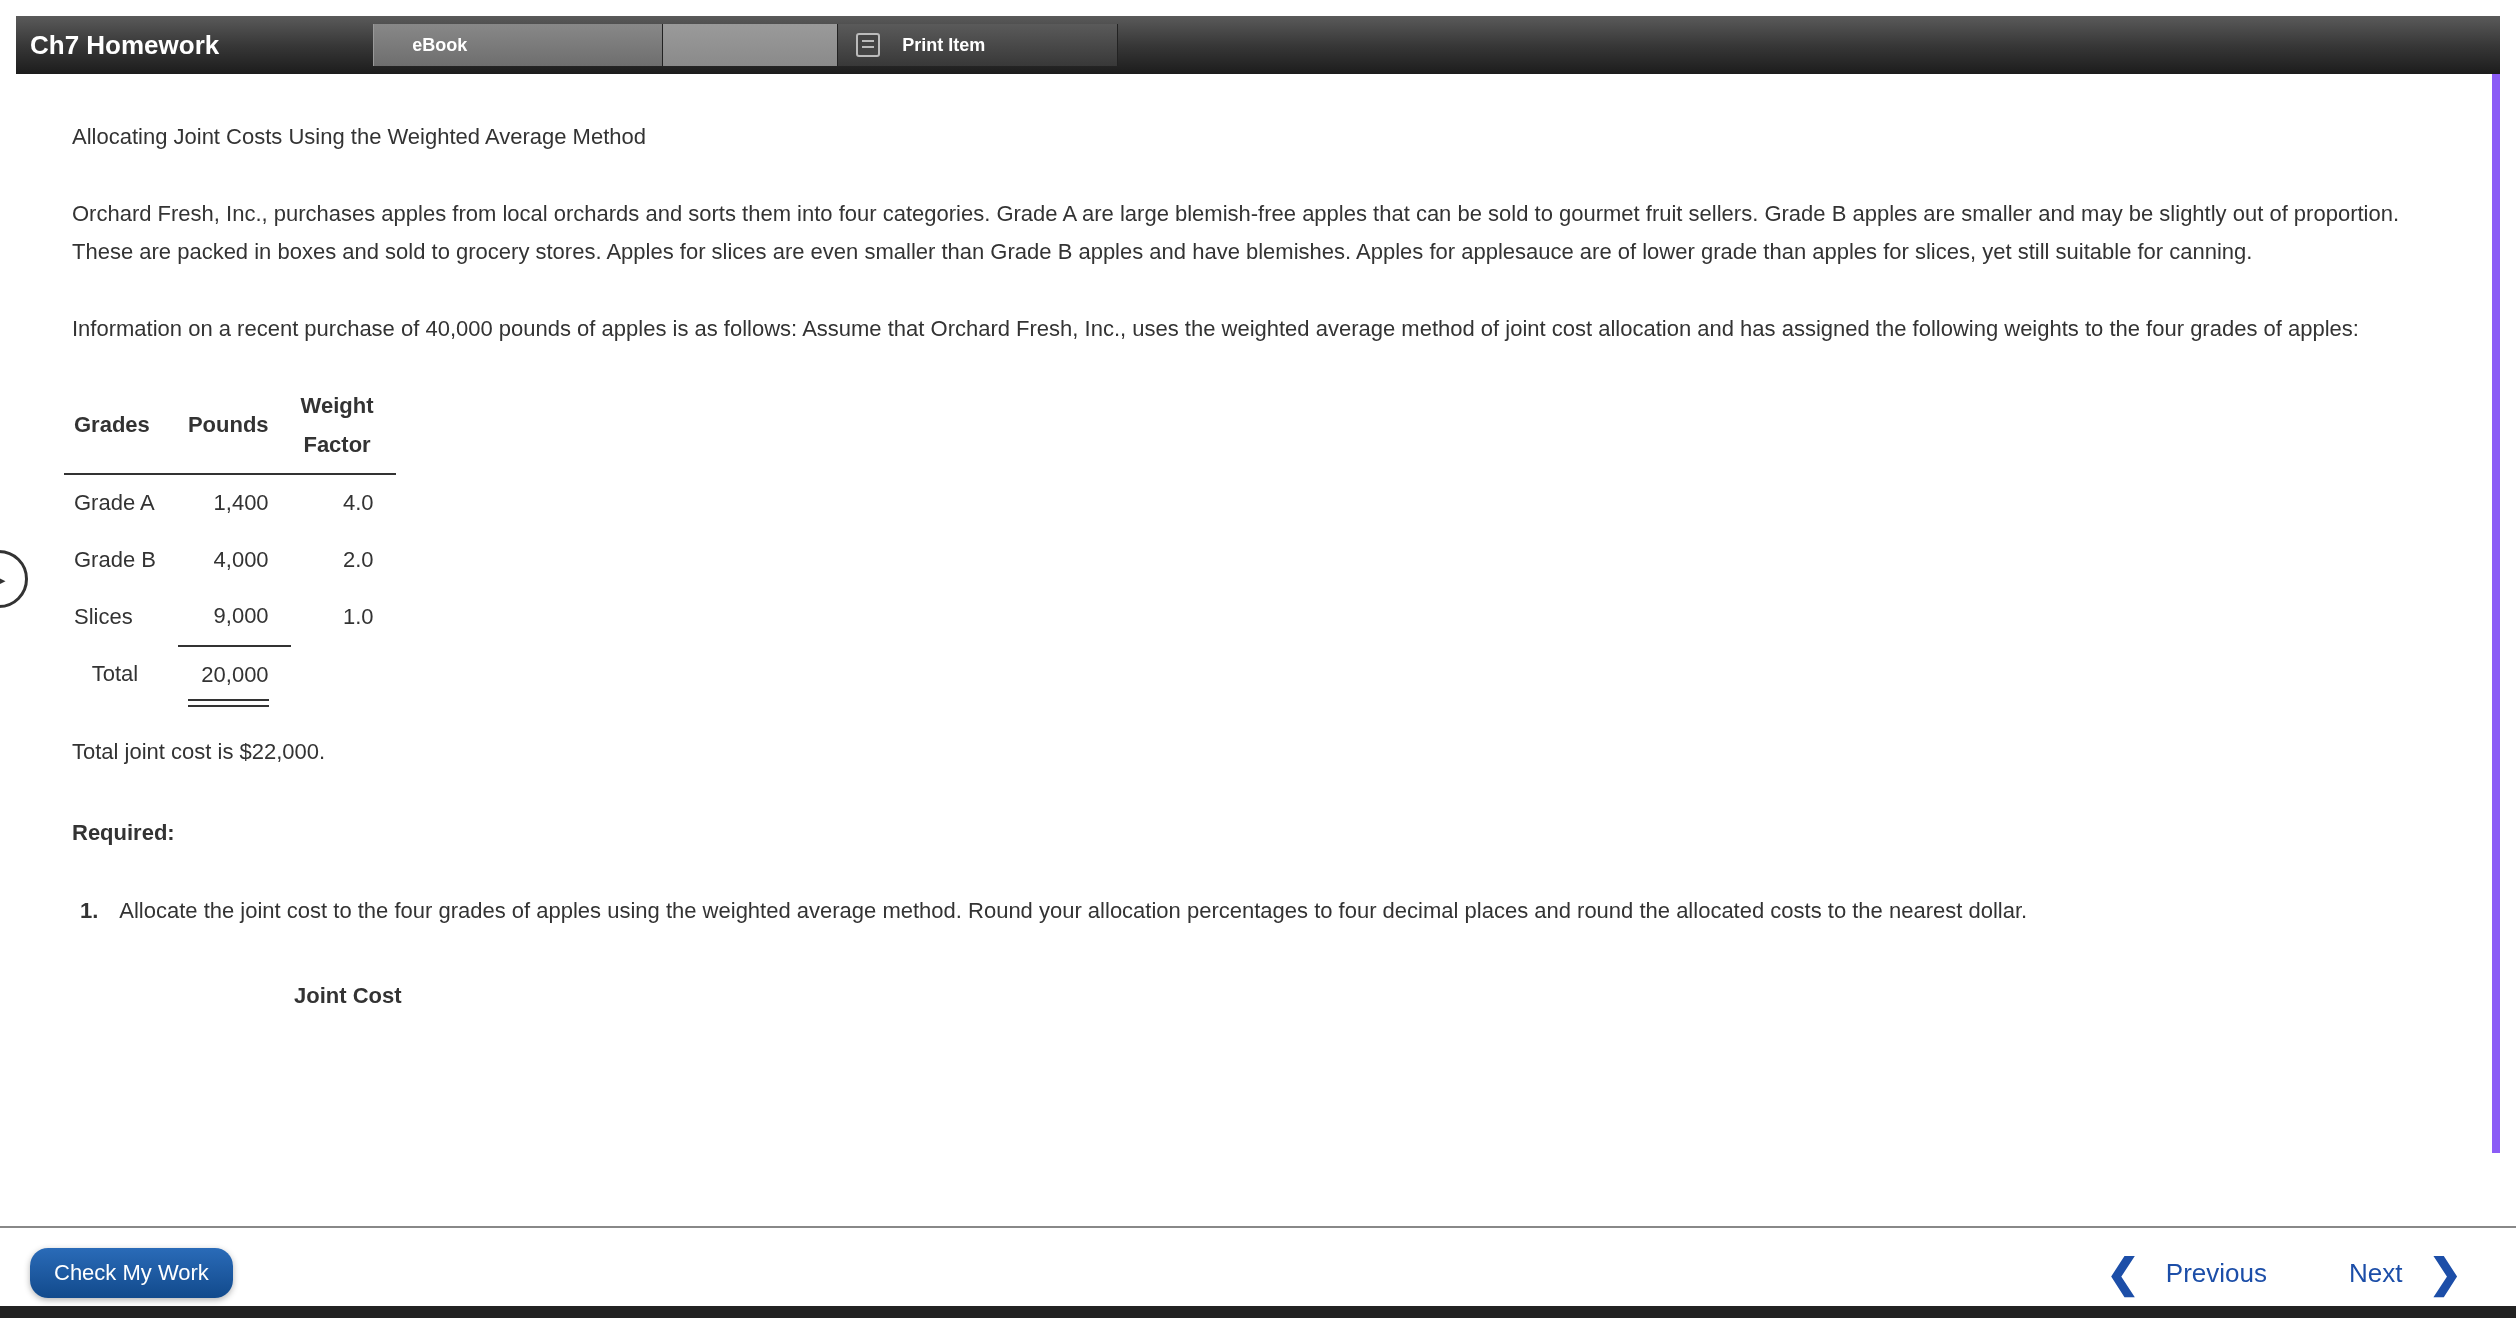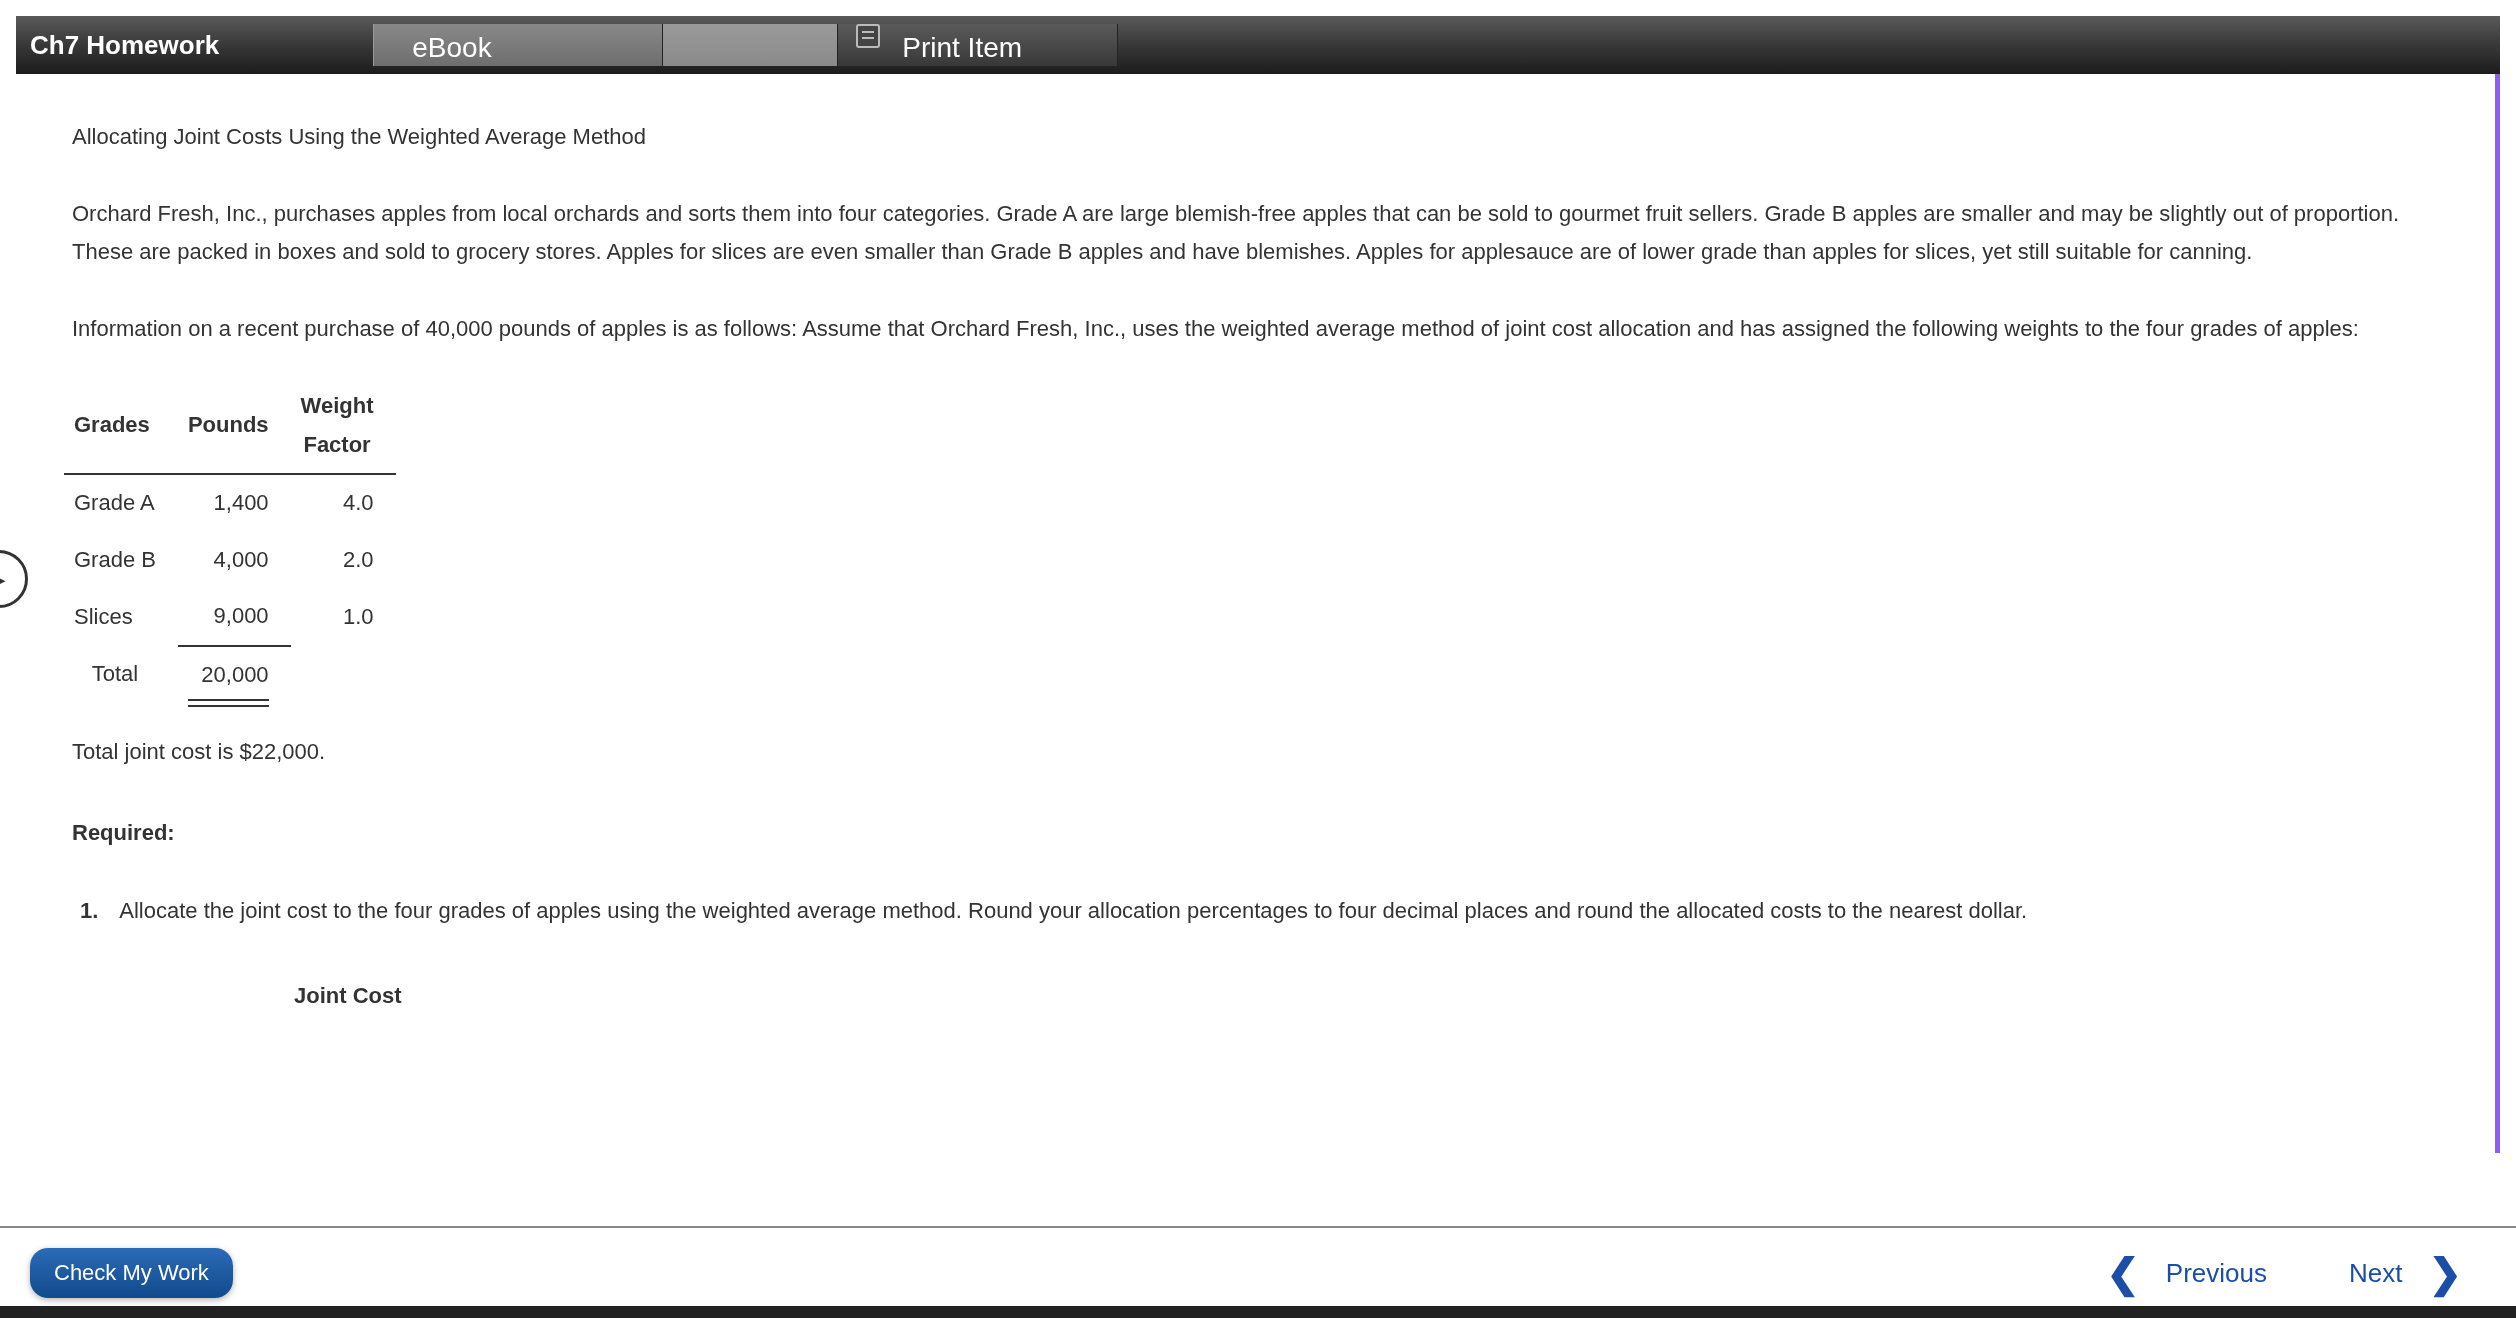--- a/index.html
+++ b/index.html
@@ -18,25 +18,27 @@
     }
     .hw-title {
       color: #fff;
       font-weight: bold;
       font-size: 26px;
       padding-left: 6px;
     }
     .topbar-btn {
       height: 100%;
       display: flex;
+      align-items: center;
       padding: 0 30px;
       color: #fff;
-      font-size: 28px;
+      font-size: 18px;
       cursor: pointer;
       position: relative;
+      font-weight: bold;
     }
     .ebook-btn {
       background: linear-gradient(to bottom, #888 0%, #6e6e6e 100%);
       border-left: 1px solid #999;
       border-right: 1px solid #222;
       margin-left: 146px;
       width: 290px;
       justify-content: flex-start;
     }
     .blank-btn {
@@ -64,21 +66,21 @@
       position:absolute;
       left:4px;right:4px;
       height:2px;
       background:#bbb;
     }
     .print-icon::before{top:5px;}
     .print-icon::after{top:11px;}
     .content {
       padding: 18px 40px 130px 48px;
       line-height: 1.75;
-      border-right: 5px solid #8b5cf6;
+      border-right: 8px solid #8b5cf6;
     }
     .para { margin-top: 22px; }
     .heading1 { margin-top: 18px; }
     table { border-collapse: collapse; margin-top: 22px; }
     th, td { padding: 9px 22px 9px 10px; text-align: left; }
     th { border-bottom: 2px solid #333; }
     .num { text-align: right; }
     .total-row td.num { border-top: 2px solid #333; }
     .dbl { position:relative;text-align:right; }
     .dbl::after {

